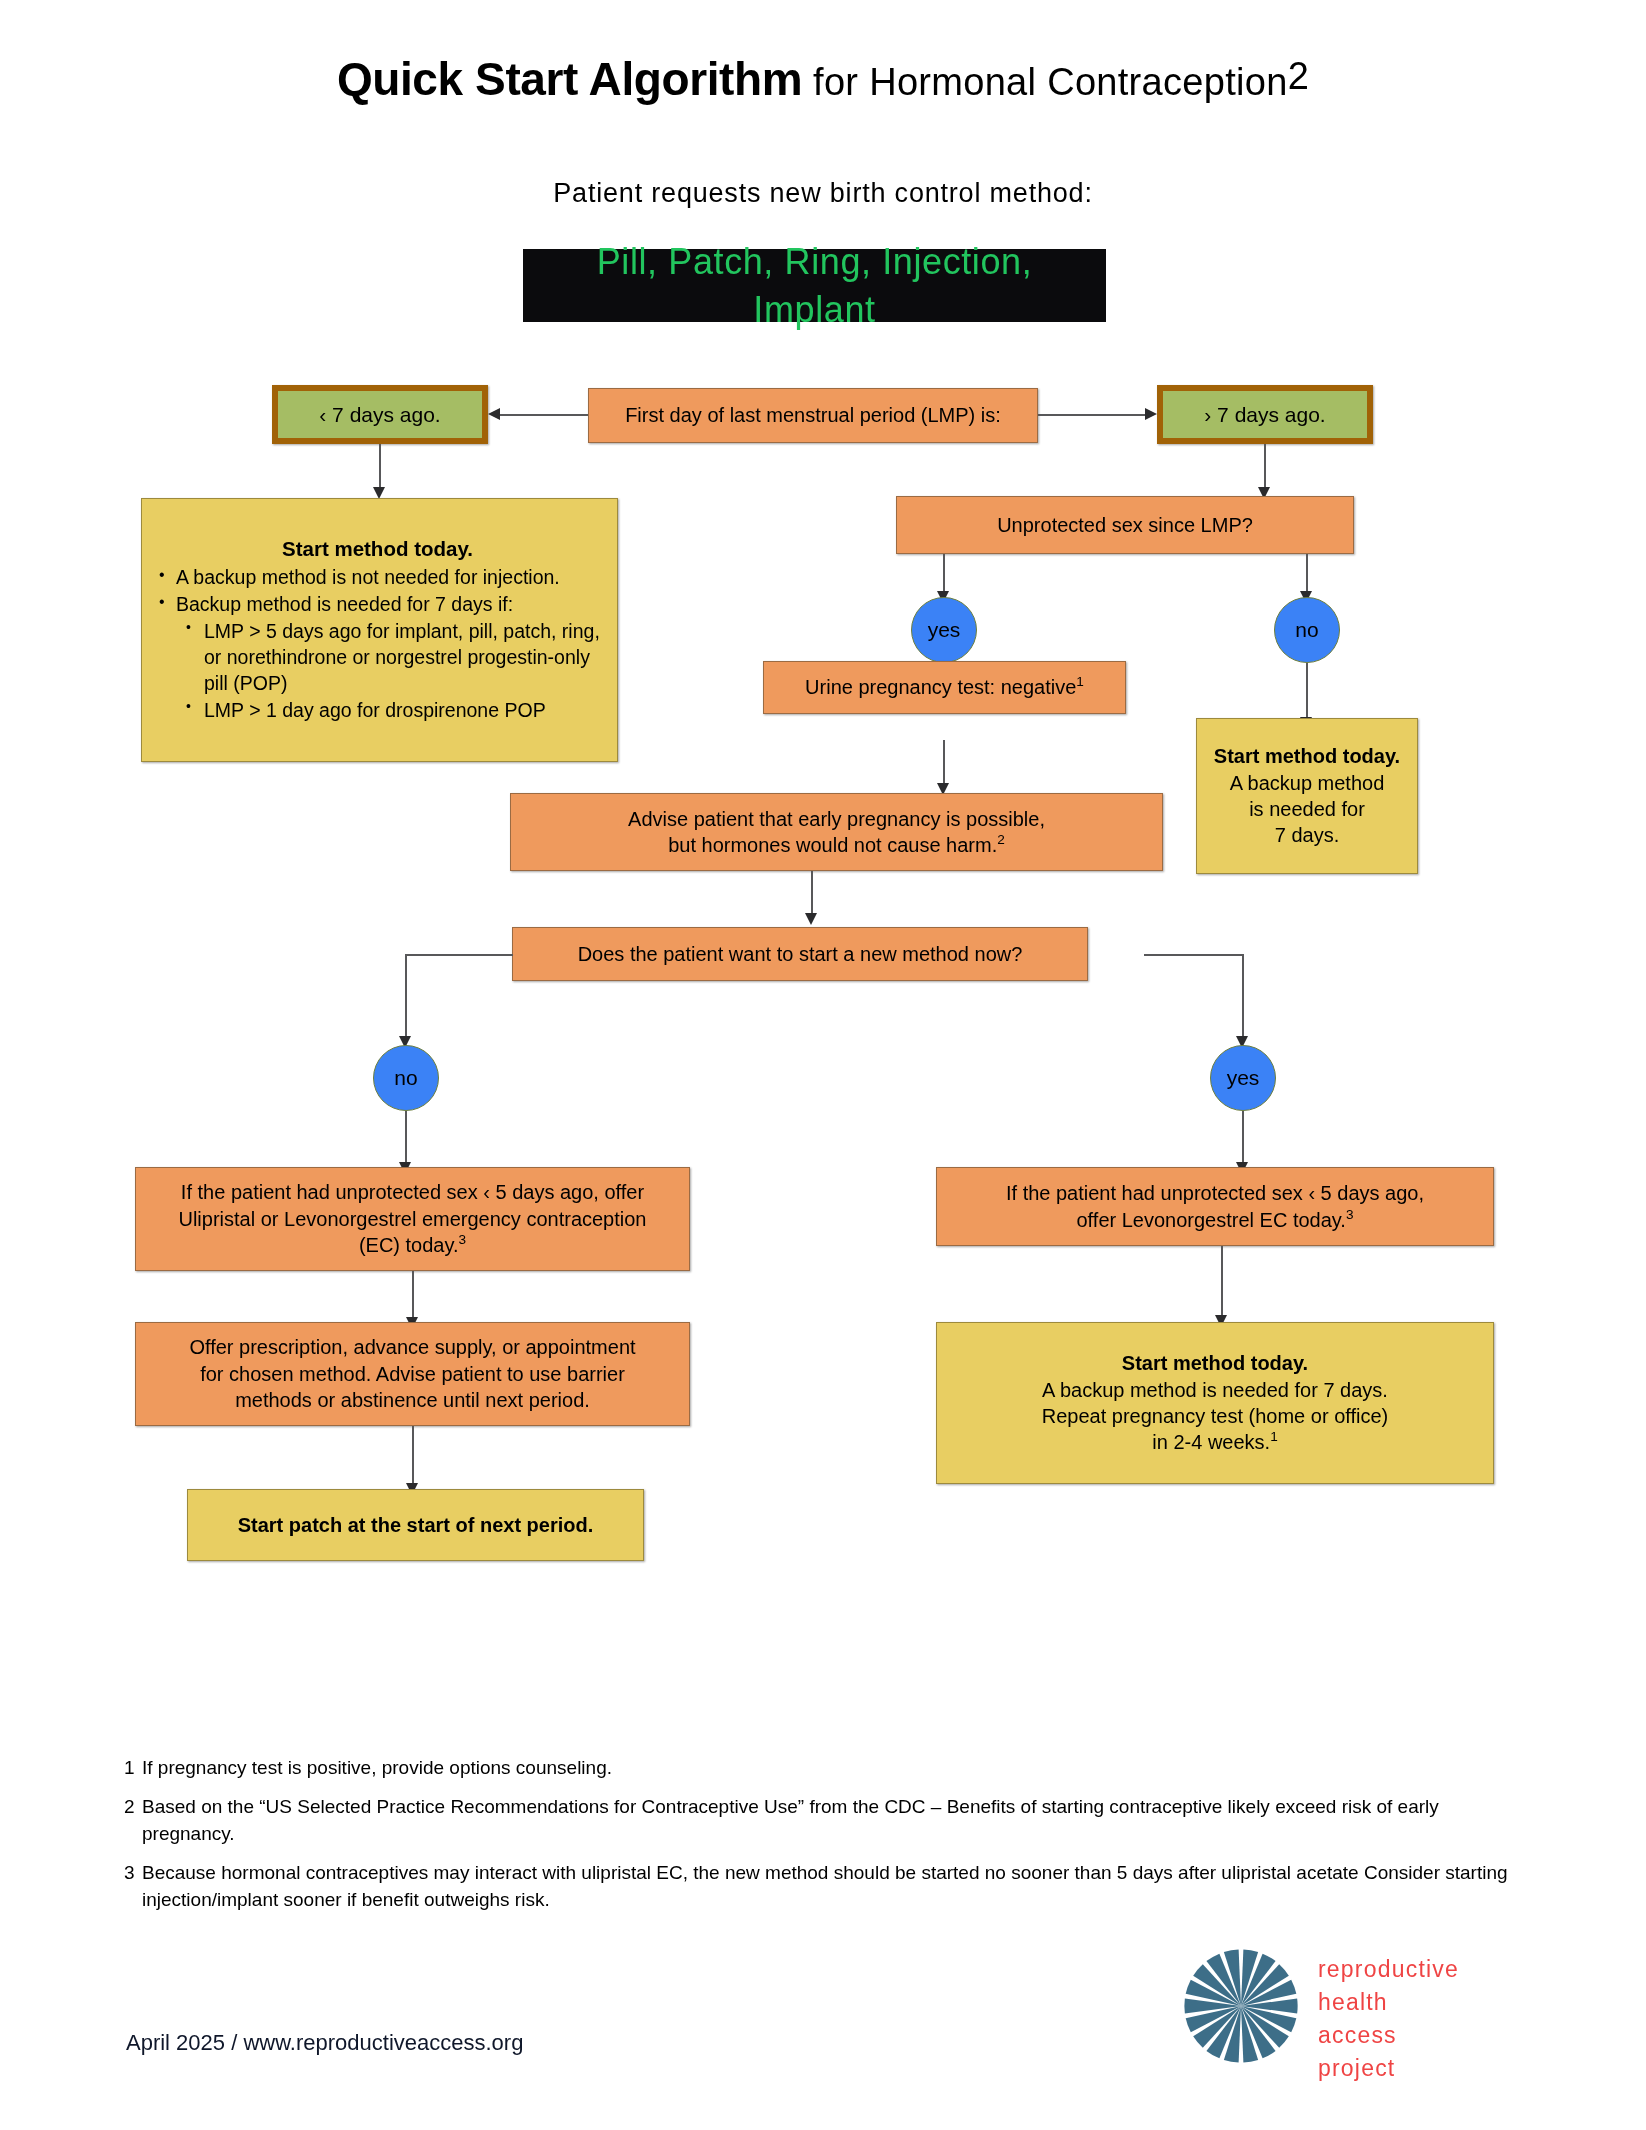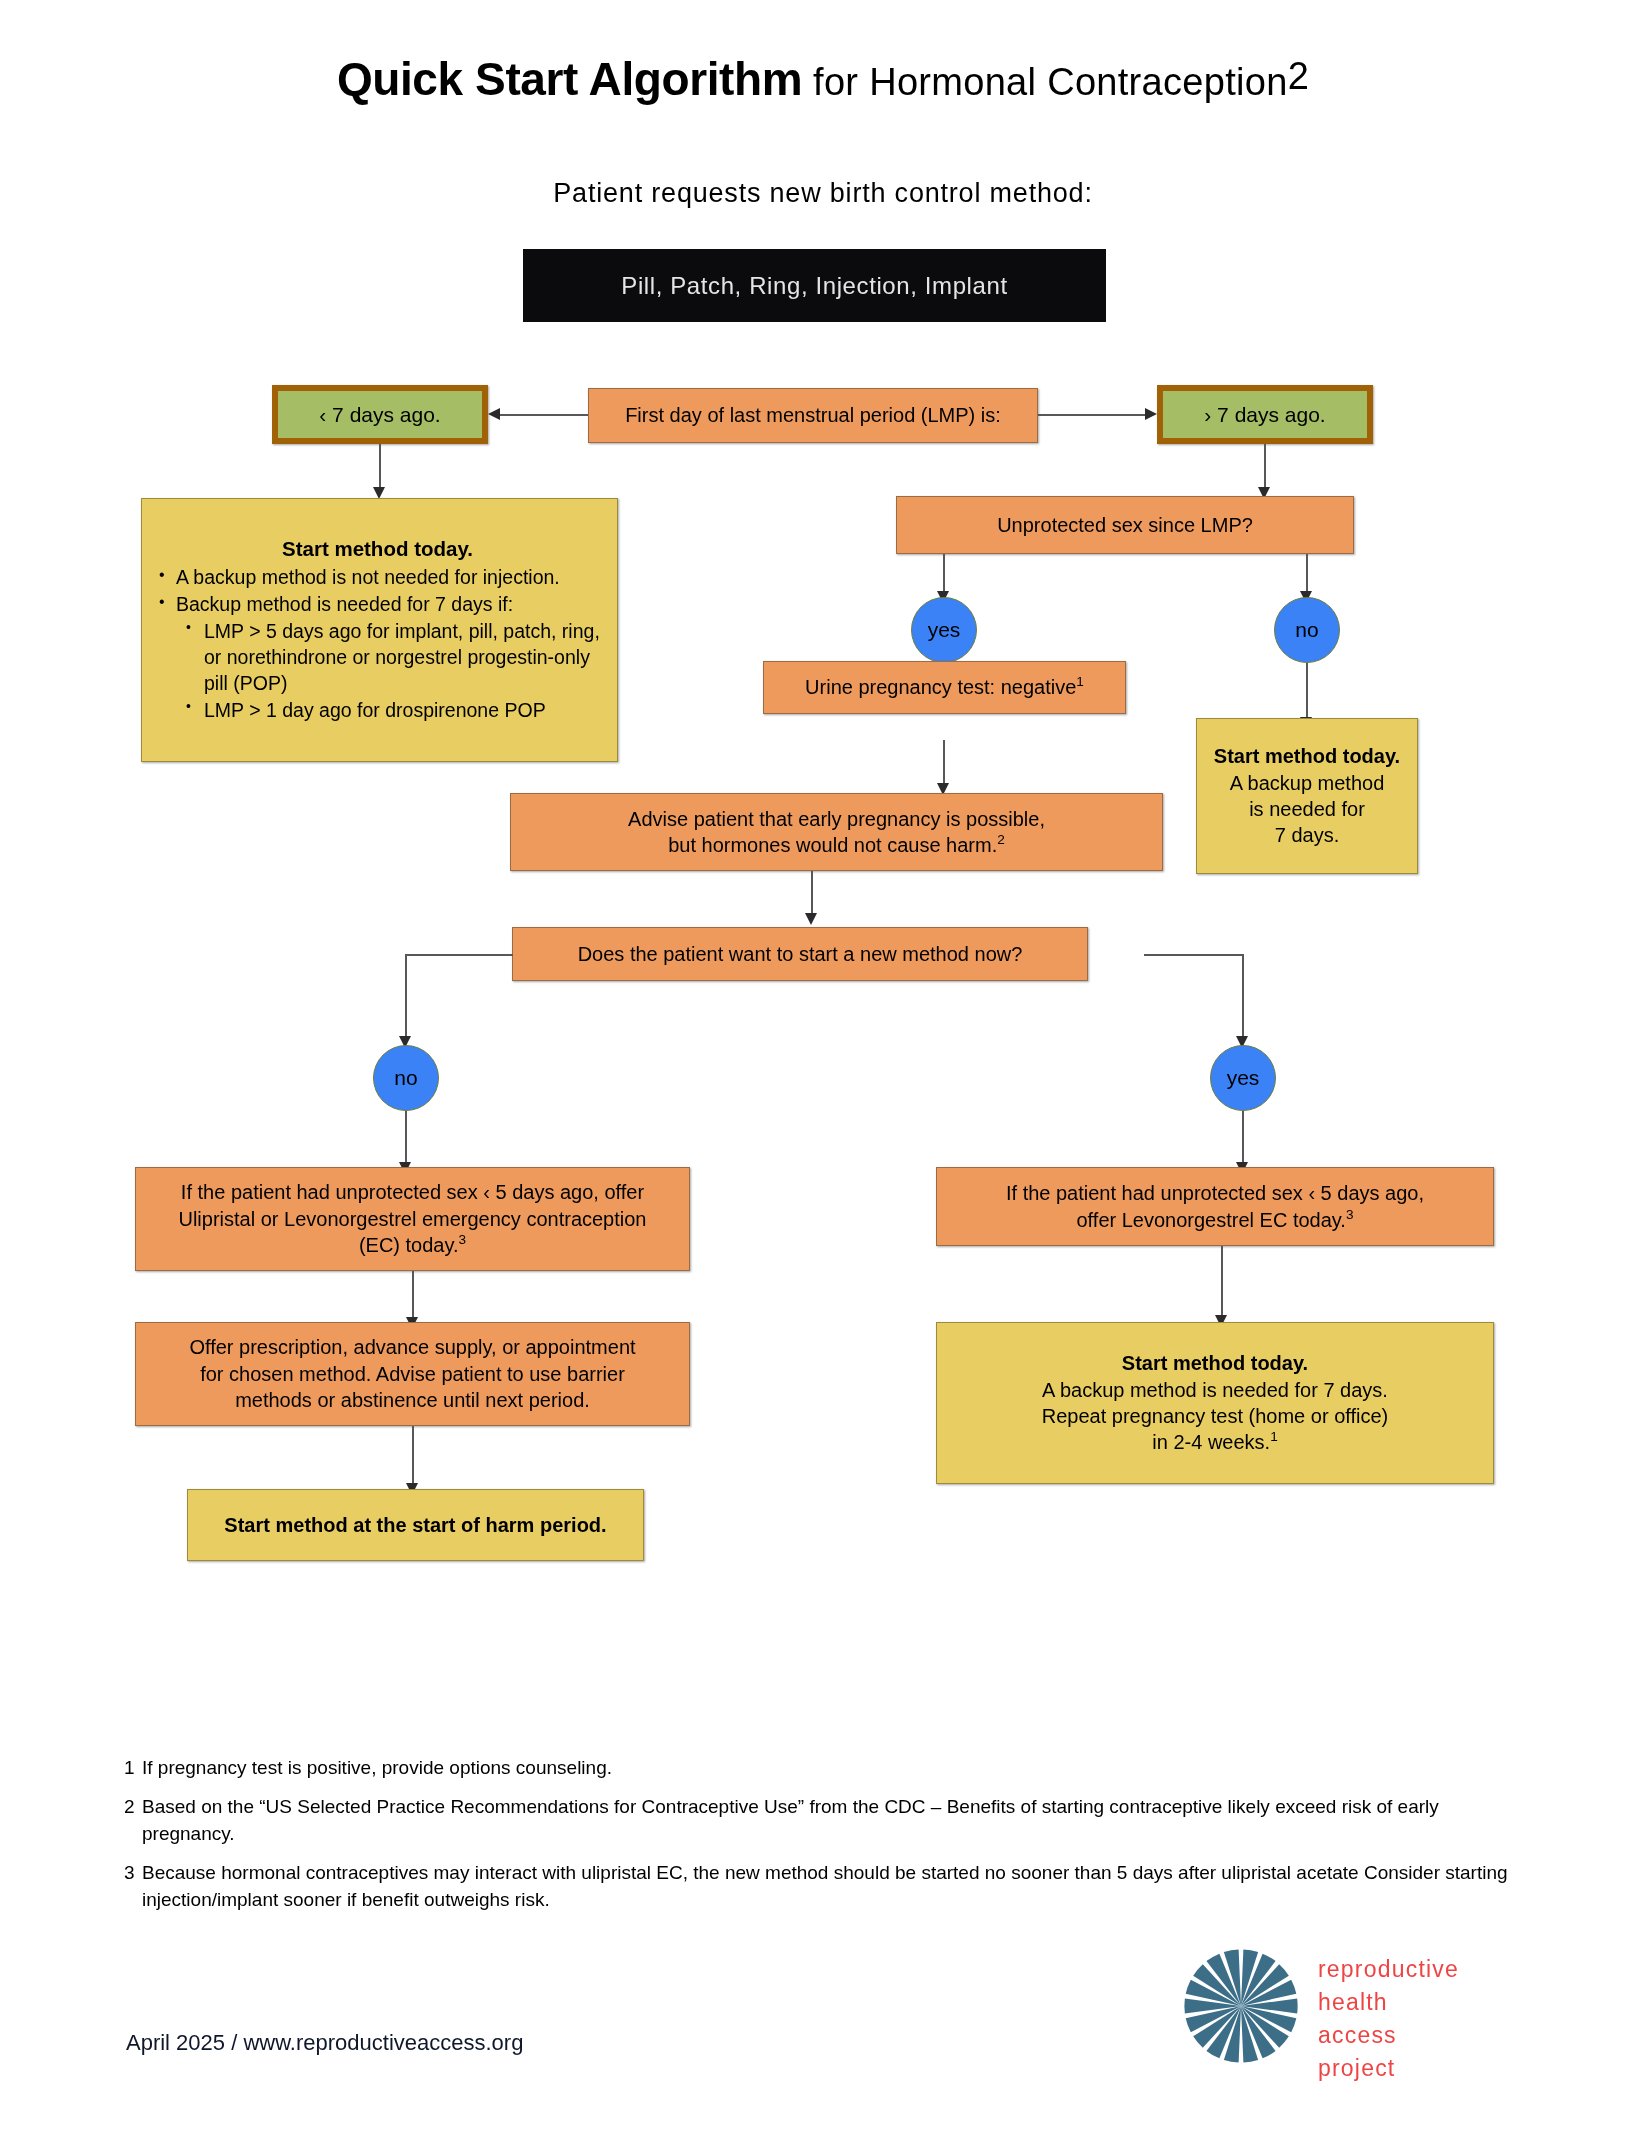--- a/index.html
+++ b/index.html
@@ -53,22 +53,22 @@
     display: flex;
     align-items: center;
     justify-content: center;
     text-align: center;
     line-height: 1.32;
   }
   .node .inner { width: 100%; padding: 0 8px; box-sizing: border-box; }
 
   .box-black {
     background: #0b0b0d;
-    color: #e5e5e5;
-    font-size: 24px;
+    color: #22c55e;
+    font-size: 36px;
     letter-spacing: 0.6px;
   }
   .box-orange {
     background: #ef9a5d;
     border: 1px solid #9b6b43;
     box-shadow: 1px 1px 2px rgba(0,0,0,.35);
     font-size: 20px;
   }
   .box-green {
     background: #a5bd64;
@@ -317,21 +317,21 @@
     <div>Offer prescription, advance supply, or appointment</div>
     <div>for chosen method. Advise patient to use barrier</div>
     <div>methods or abstinence until next period.</div>
   </div>
 </div>
 
 <div class="conn vline" style="left:412px; top:1426px; width:1.6px; height:58px;"></div>
 <div class="arrow-down" style="left:406px; top:1483px;"></div>
 
 <div class="node box-yellow" style="left:187px; top:1489px; width:457px; height:72px;">
-  <div class="inner bold-line">Start method at the start of harm period.</div>
+  <div class="inner bold-line">Start patch at the start of next period.</div>
 </div>
 
 <div class="node box-orange" style="left:936px; top:1167px; width:558px; height:79px;">
   <div class="inner">
     <div>If the patient had unprotected sex ‹ 5 days ago,</div>
     <div><span>offer Levonorgestrel EC today.</span><sup>3</sup></div>
   </div>
 </div>
 
 <div class="conn vline" style="left:1221px; top:1246px; width:1.6px; height:70px;"></div>

